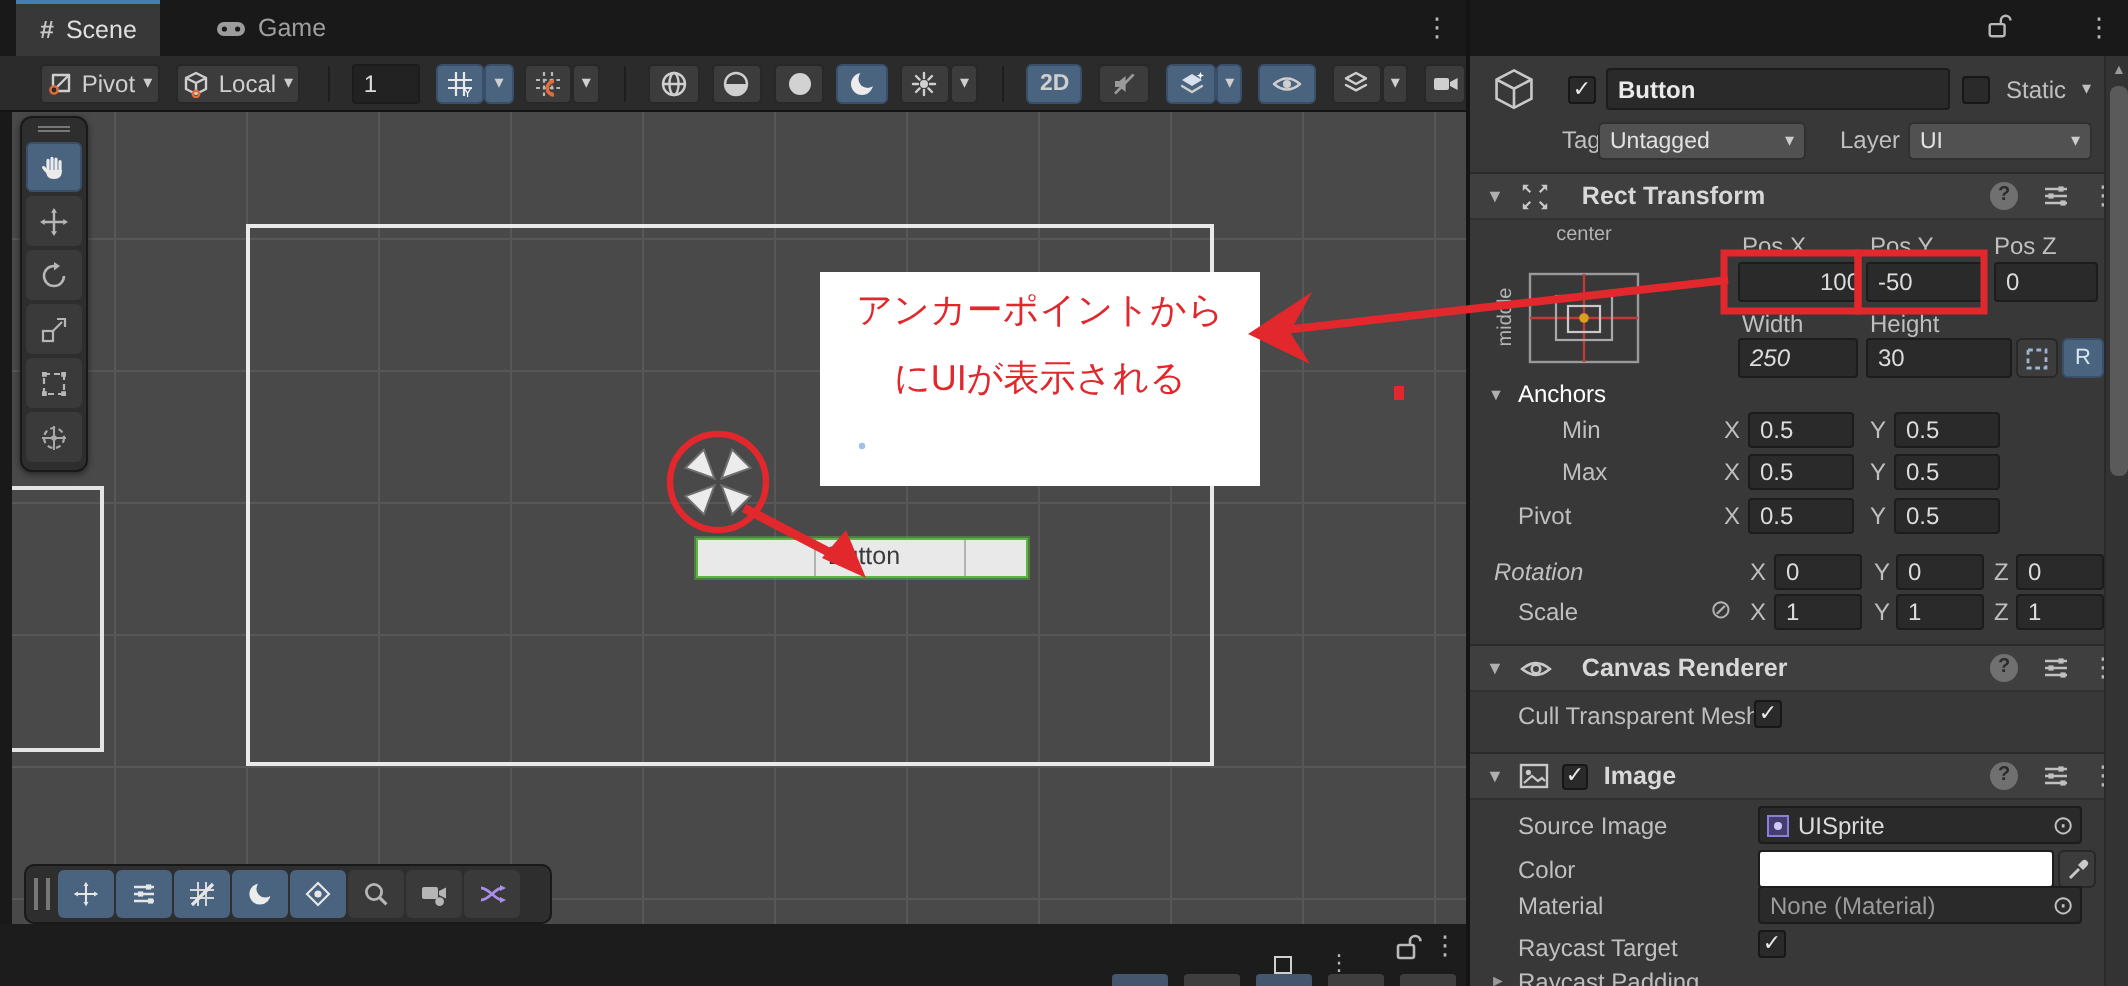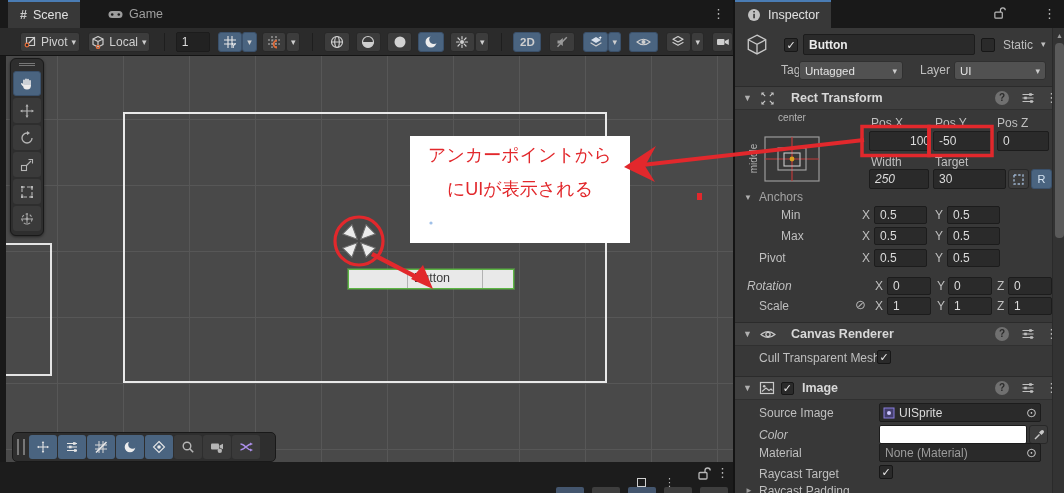--- a/index.html
+++ b/index.html
@@ -342,30 +342,20 @@
       <div style="width:28px;background:#3e3e3e;border-radius:2px 2px 0 0;"></div>
       <div style="width:28px;background:#44566e;border-radius:2px 2px 0 0;"></div>
       <div style="width:28px;background:#3e3e3e;border-radius:2px 2px 0 0;"></div>
       <div style="width:28px;background:#3e3e3e;border-radius:2px 2px 0 0;"></div>
     </div>
   </div>
 
   <div class="a" style="left:733px;top:0;width:331px;height:493px;background:#383838;border-left:2px solid #141414;">
 
     <div class="a" style="left:0;top:0;width:331px;height:28px;background:#191919;">
-      <div class="tab active a" style="left:0;top:0;gap:7px;">
-        <span>
-            <svg width="14" height="14" viewBox="0 0 14 14">
-              <circle cx="7" cy="7" r="6" fill="#c2c2c2"></circle>
-              <rect x="6.3" y="5.8" width="1.5" height="4.5" fill="#2b2b2b"></rect>
-              <rect x="6.3" y="3" width="1.5" height="1.5" fill="#2b2b2b"></rect>
-            </svg>
-          </span>
-        <span>Inspector</span>
-      </div>
       <div class="a" style="left:258px;top:6px;">
           <svg width="13" height="14" viewBox="0 0 14 15">
             <rect x="2" y="6.5" width="8" height="6.5" rx="1" fill="none" stroke="#b8b8b8" stroke-width="1.3"></rect>
             <path d="M8 6.5 V4.6 a2.6 2.6 0 0 1 5.2 0" fill="none" stroke="#b8b8b8" stroke-width="1.3"></path>
           </svg>
         </div>
       <div class="a kebab" style="left:308px;top:7px;">⋮</div>
     </div>
 
     <div class="a" style="left:10px;top:33px;">
@@ -434,38 +424,38 @@
         <span>100</span>
       </div>
     <div class="a field" style="left:198px;top:131px;width:60px;height:20px;">
         <span>-50</span>
       </div>
     <div class="a field" style="left:262px;top:131px;width:52px;height:20px;">
         <span>0</span>
       </div>
 
     <div class="a lbl" style="left:136px;top:155px;">Width</div>
-    <div class="a lbl" style="left:200px;top:155px;">Target</div>
+    <div class="a lbl" style="left:200px;top:155px;">Height</div>
     <div class="a field" style="left:134px;top:169px;width:60px;height:20px;font-style:italic;">
         <span>250</span>
       </div>
     <div class="a field" style="left:198px;top:169px;width:73px;height:20px;">
         <span>30</span>
       </div>
     <div class="a tbtn" style="left:273px;top:169px;width:21px;height:20px;">
         <svg width="11" height="11" viewBox="0 0 11 11">
           <rect x="1" y="1" width="9" height="9" fill="none" stroke="#9db4cf" stroke-width="1.4" stroke-dasharray="2.4 1.8"></rect>
         </svg>
       </div>
     <div class="a tbtn blue" style="left:296px;top:169px;width:21px;height:20px;color:#d6e4f2;font-size:11px;">
         <span>R</span>
       </div>
 
     <span class="a fold" style="left:9px;top:193px;font-size:8px;">▼</span>
-    <div class="a lbl" style="left:24px;top:190px;color:#a3a3a3;">Anchors</div>
+    <div class="a lbl" style="left:24px;top:190px;color:#ffffff;">Anchors</div>
     <div class="a lbl" style="left:46px;top:208px;">Min</div>
     <div class="a lbl" style="left:127px;top:208px;">X</div>
     <div class="a field" style="left:139px;top:206px;width:53px;height:18px;">
         <span>0.5</span>
       </div>
     <div class="a lbl" style="left:200px;top:208px;">Y</div>
     <div class="a field" style="left:212px;top:206px;width:53px;height:18px;">
         <span>0.5</span>
       </div>
     <div class="a lbl" style="left:46px;top:229px;">Max</div>
@@ -568,21 +558,21 @@
       <span style="margin-right:4px;">
           <svg width="12" height="12" viewBox="0 0 12 12">
             <rect x="1" y="1" width="10" height="10" fill="#433e6b" stroke="#8a7fe0" stroke-width="1"></rect>
             <circle cx="6" cy="6" r="2" fill="#cfc8ff"></circle>
           </svg>
         </span>
       <span>UISprite</span>
       <span style="margin-left:auto;margin-right:3px;color:#c0c0c0;font-size:13px;">⊙</span>
     </div>
 
-    <div class="a lbl" style="left:24px;top:428px;font-style:italic;">Color</div>
+    <div class="a lbl" style="left:24px;top:428px;">Color</div>
     <div class="a" style="left:144px;top:425px;width:148px;height:19px;background:#ffffff;border:1px solid #1c1c1c;border-radius:2px;"></div>
     <div class="a tbtn" style="left:294px;top:425px;width:19px;height:19px;">
         <svg width="12" height="12" viewBox="0 0 12 12">
           <path d="M2 10 L6.5 5.5" stroke="#c9c9c9" stroke-width="1.4"></path>
           <path d="M6 3.5 L8.5 6 L10.5 4 A1.7 1.7 0 0 0 8 1.5 Z" fill="#c9c9c9"></path>
         </svg>
       </div>
 
     <div class="a lbl" style="left:24px;top:446px;">Material</div>
     <div class="a field" style="left:144px;top:443px;width:162px;height:19px;color:#9b9b9b;">

